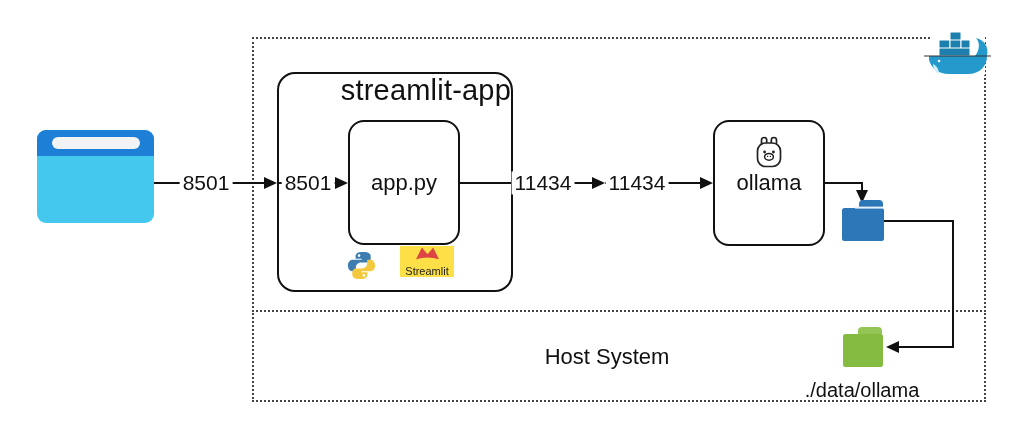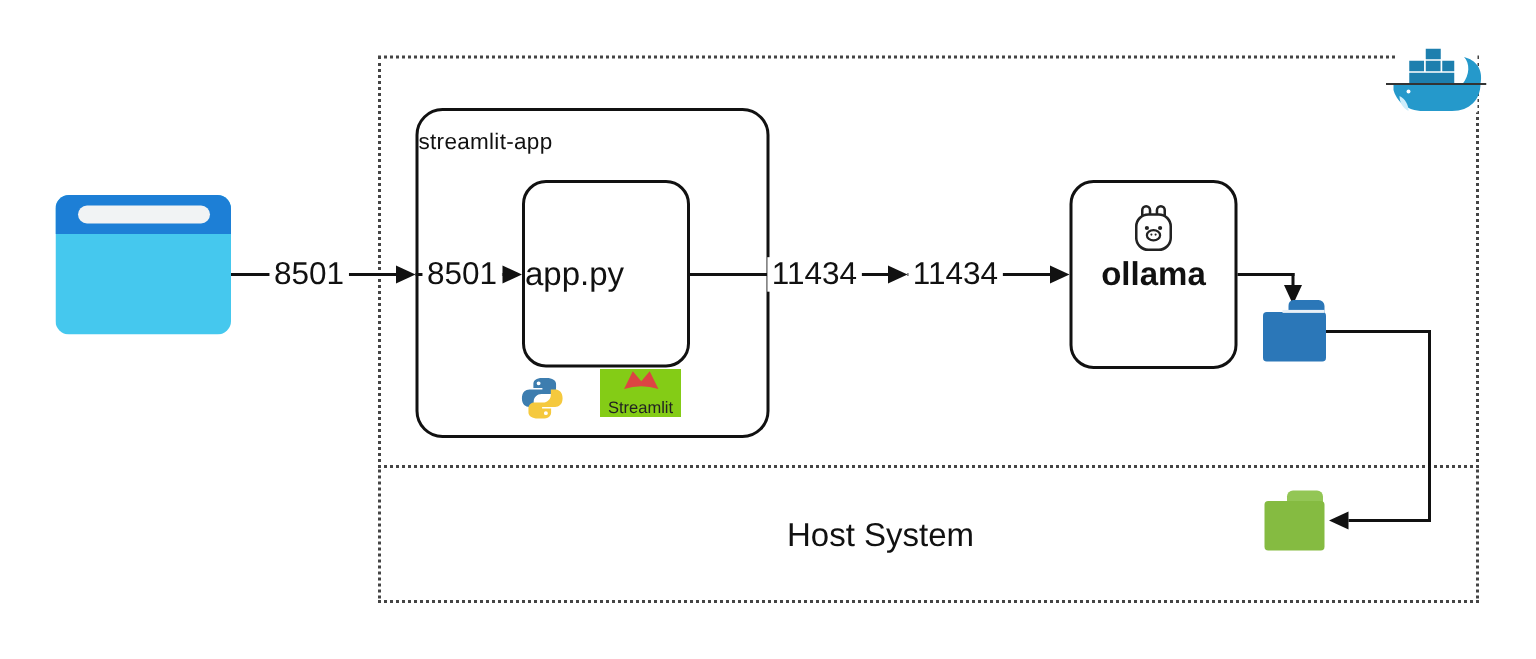--- a/index.html
+++ b/index.html
@@ -3,35 +3,35 @@
 <meta charset="utf-8">
 <style>
   html,body{margin:0;padding:0;background:#fff;}
   #canvas{
     position:relative;width:1024px;height:439px;background:#fff;overflow:hidden;
     font-family:"Liberation Sans","DejaVu Sans",sans-serif;color:#111;
   }
   .abs{position:absolute;}
   .zone{border:2px dotted #444;box-sizing:border-box;background:transparent;}
   .node{border:2px solid #111;border-radius:18px;background:#fff;box-sizing:border-box;}
-  .node-title{font-size:15px;text-align:left;margin-top:12px;letter-spacing:.2px;}
-  .center-label{display:flex;align-items:center;font-size:22px;}
+  .node-title{font-size:29px;text-align:right;letter-spacing:.2px;}
+  .center-label{display:flex;align-items:center;justify-content:center;font-size:22px;}
   .hline{height:2px;background:#111;}
   .vline{width:2px;background:#111;}
   .ah{width:0;height:0;}
   .ah-right{border-top:6px solid transparent;border-bottom:6px solid transparent;border-left:13px solid #111;}
   .ah-left{border-top:6px solid transparent;border-bottom:6px solid transparent;border-right:13px solid #111;}
   .ah-down{border-left:6px solid transparent;border-right:6px solid transparent;border-top:13px solid #111;}
   .plabel{background:#fff;padding:0 3px;font-size:21px;transform:translate(-50%,-50%);white-space:nowrap;line-height:1.1;}
   .flabel{font-size:20px;transform:translate(-50%,-50%);white-space:nowrap;}
   .zone-title{font-size:22px;transform:translate(-50%,-50%);white-space:nowrap;}
   .icon-bg{background:#fff;display:flex;align-items:center;justify-content:center;}
-  .streamlit-group{background:#84cc16;text-align:center;line-height:1.1;}
+  .streamlit-group{background:#fde047;text-align:center;line-height:1.1;}
   .streamlit-caption{font-size:11px;color:#222;display:block;margin-top:1px;}
-  .ollama-inner{display:flex;flex-direction:column;align-items:center;padding-top:14px;box-sizing:border-box;gap:2px;font-weight:bold;}
+  .ollama-inner{display:flex;flex-direction:column;align-items:center;padding-top:14px;box-sizing:border-box;gap:2px;}
 </style>
 </head>
 <body>
 
 <div id="canvas">
 
   <div class="abs zone" style="left:252px;top:37px;width:734px;height:275px;"></div>
   <div class="abs zone" style="left:252px;top:310px;width:734px;height:92px;"></div>
 
   <svg class="abs" style="left:37px;top:130px;" width="117" height="93" viewBox="0 0 117 93">
@@ -103,26 +103,27 @@
     <path d="M21 1 H38 A4 4 0 0 1 42 5 V10 H18 V5 A4 4 0 0 1 21 1 Z" fill="#2b77b8"></path>
     <rect x="1" y="9" width="42" height="33" rx="2.5" fill="#2b77b8"></rect>
     <rect x="14" y="7.6" width="28" height="2" fill="#e8f0f7"></rect>
   </svg>
 
   <div class="abs hline" style="left:884px;top:220px;width:70px;"></div>
   <div class="abs vline" style="left:952px;top:220px;height:128px;"></div>
   <div class="abs hline" style="left:899px;top:346px;width:55px;"></div>
   <div class="abs ah ah-left" style="left:886px;top:341px;"></div>
 
-  <div class="abs zone-title" style="left:587px;top:357px;">Host System</div>
+  <div class="abs zone-title" style="left:607px;top:357px;">Host System</div>
 
   <svg class="abs" style="left:842px;top:326px;" width="42" height="42" viewBox="0 0 42 42">
     <path d="M20 1 H36 A4 4 0 0 1 40 5 V10 H16 V5 A4 4 0 0 1 20 1 Z" fill="#93c655"></path>
     <rect x="1" y="8" width="40" height="33" rx="2.5" fill="#85bb41"></rect>
   </svg>
+  <div class="abs flabel" style="left:862px;top:390px;">./data/ollama</div>
 
   <svg class="abs" style="left:924px;top:29px;" width="67" height="48" viewBox="0 0 67 48">
     <rect x="7" y="1" width="54" height="45" fill="#ffffff"></rect>
     <g fill="#1d7fae" stroke="#fff" stroke-width="1">
       <rect x="26" y="3" width="11" height="9"></rect>
       <rect x="15" y="11" width="11" height="9"></rect>
       <rect x="26" y="11" width="11" height="9"></rect>
       <rect x="37" y="11" width="9" height="9"></rect>
       <rect x="15" y="19" width="31" height="8"></rect>
     </g>

